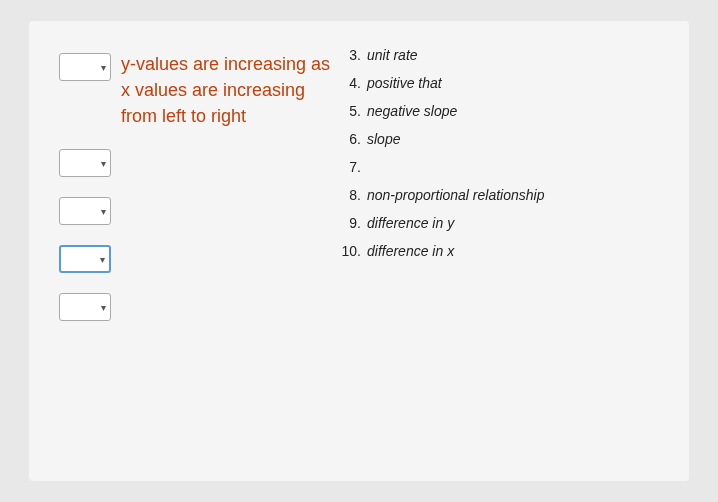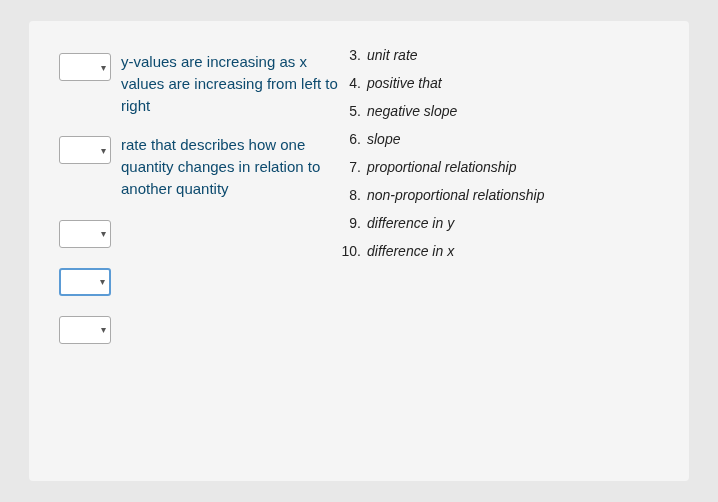--- a/index.html
+++ b/index.html
@@ -60,22 +60,22 @@
       border-color: #5b9bd5;
       border-width: 2px;
     }
 
     .dropdown-arrow {
       font-size: 10px;
       color: #555;
     }
 
     .item-text {
-      font-size: 15px;
-      color: #0c4a6e;
+      font-size: 18px;
+      color: #c2410c;
       line-height: 1.45;
     }
 
     .right-column {
       flex: 1;
       display: flex;
       flex-direction: column;
       gap: 0;
       padding-top: 0;
     }
@@ -110,21 +110,20 @@
   <div class="left-item">
         <div class="dropdown">
           <span class="dropdown-arrow">▾</span>
         </div>
         <span class="item-text">y-values are increasing as x values are increasing from left to right</span>
       </div>
       <div class="left-item">
         <div class="dropdown">
           <span class="dropdown-arrow">▾</span>
         </div>
-        <span class="item-text">rate that describes how one quantity changes in relation to another quantity</span>
       </div>
       <div class="left-item">
         <div class="dropdown">
           <span class="dropdown-arrow">▾</span>
         </div>
       </div>
       <div class="left-item">
         <div class="dropdown highlighted">
           <span class="dropdown-arrow">▾</span>
         </div>
@@ -147,21 +146,20 @@
       <div class="right-item">
         <span class="right-num">5.</span>
         <span class="right-label">negative slope</span>
       </div>
       <div class="right-item">
         <span class="right-num">6.</span>
         <span class="right-label">slope</span>
       </div>
       <div class="right-item">
         <span class="right-num">7.</span>
-        <span class="right-label">proportional relationship</span>
       </div>
       <div class="right-item">
         <span class="right-num">8.</span>
         <span class="right-label">non-proportional relationship</span>
       </div>
       <div class="right-item">
         <span class="right-num">9.</span>
         <span class="right-label">difference in y</span>
       </div>
       <div class="right-item">

